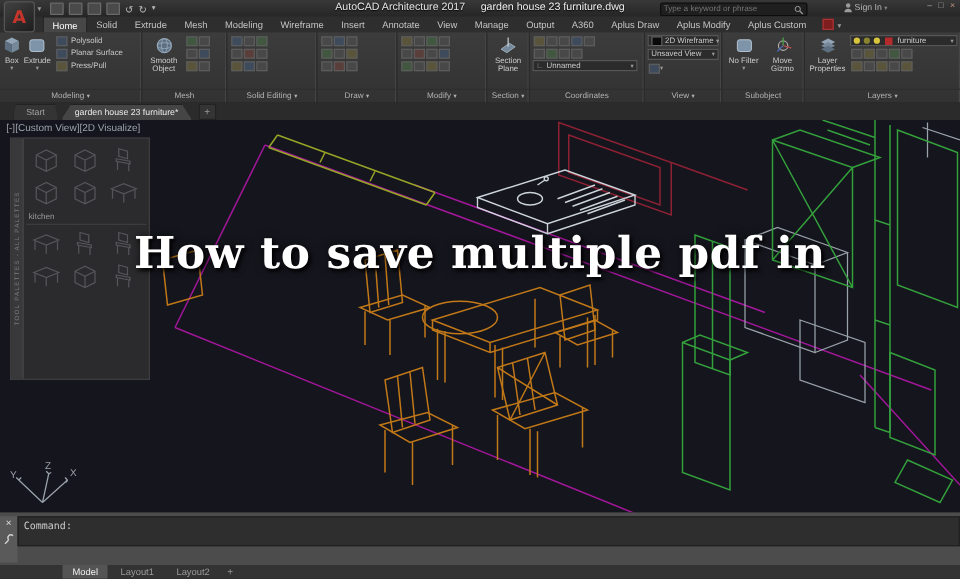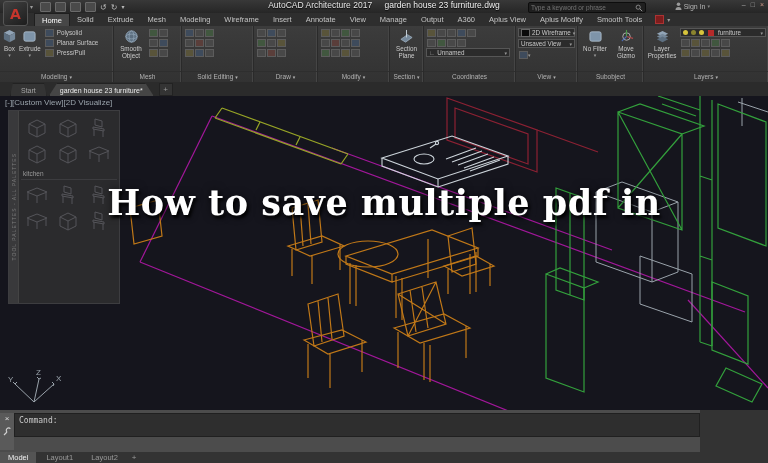--- a/index.html
+++ b/index.html
@@ -86,36 +86,36 @@
   .pal-grid{display:flex;flex-wrap:wrap;}
   .pal-icon{width:31px;height:26px;display:flex;align-items:center;justify-content:center;}
   .pal-label{font-size:6.5px;color:#9a9a9a;margin:3px 0 1px 2px;}
   .pal-div{height:1px;background:#3c3c3f;margin:2px 0;}
   
   .overlay{position:absolute;left:0;right:0;top:84px;z-index:8;text-align:center;
            font-family:"DejaVu Serif",serif;font-weight:bold;color:#ffffff;
            font-size:35px;line-height:46px;letter-spacing:0.5px;
            text-shadow:2px 3px 3px rgba(0,0,0,0.9),0 0 8px rgba(0,0,0,0.55);}
   
-  .cmdarea{position:absolute;left:0;top:410px;width:700px;height:42px;background:#4c4c4c;}
+  .cmdarea{position:absolute;left:0;top:410px;width:768px;height:42px;background:#4c4c4c;}
   .cmd-gutter{position:absolute;left:0;top:3px;width:14px;height:37px;background:#5a5a5a;
               display:flex;flex-direction:column;align-items:center;gap:4px;padding-top:2px;box-sizing:border-box;}
   .cmd-gutter .g-close{color:#ddd;font-size:8px;line-height:8px;}
   .cmd-hist{position:absolute;left:14px;top:3px;right:0;height:24px;background:#2e2e2e;
             border:1px solid #202020;box-sizing:border-box;padding:1px 4px;
             font-family:"DejaVu Sans Mono",monospace;font-size:8px;color:#c9c9c9;line-height:11px;}
   .cmd-input{position:absolute;left:14px;top:28px;right:1px;height:12px;background:#414141;
              border:1px solid #6a6a6a;box-sizing:border-box;display:flex;align-items:center;gap:3px;padding:0 3px;}
   .cmd-chip{width:9px;height:8px;background:#4a5a6a;border:1px solid #7a8a9a;}
   .cmd-input .g-arr{color:#9a9a9a;font-size:5px;}
   .cmd-input input{flex:1;background:transparent;border:none;outline:none;color:#9a9a9a;
              font-style:italic;font-size:8px;font-family:"Liberation Sans",sans-serif;}
   
   .statusbar{position:absolute;left:0;top:452px;width:768px;height:11px;background:#333;
-             display:flex;align-items:center;box-sizing:border-box;gap:2px;}
+             display:flex;align-items:center;padding-left:50px;box-sizing:border-box;gap:2px;}
   .stab{font-size:7.5px;color:#9a9a9a;padding:0 8px;height:11px;display:flex;align-items:center;}
   .stab.active{background:#545454;color:#f0f0f0;}
   .stab-plus{font-size:8px;color:#9a9a9a;padding:0 4px;}
 </style>
 </head>
 <body>
 
 <svg width="0" height="0" style="position:absolute">
   <defs>
     <symbol id="s-cube" viewBox="0 0 16 16">
@@ -202,23 +202,23 @@
   <div class="rtab">Extrude</div>
   <div class="rtab">Mesh</div>
   <div class="rtab">Modeling</div>
   <div class="rtab">Wireframe</div>
   <div class="rtab">Insert</div>
   <div class="rtab">Annotate</div>
   <div class="rtab">View</div>
   <div class="rtab">Manage</div>
   <div class="rtab">Output</div>
   <div class="rtab">A360</div>
-  <div class="rtab">Aplus View</div>
+  <div class="rtab">Aplus Draw</div>
   <div class="rtab">Aplus Modify</div>
-  <div class="rtab">Smooth Tools</div>
+  <div class="rtab">Aplus Custom</div>
   <div class="rtab-extra">
     <span class="redsq"></span>
     <span class="g-arr" style="color:#9a9a9a;font-size:6px;"></span>
   </div>
 </div>
 
 <div class="ribbon">
 
   <div class="panel" style="width:114px">
     <div class="pbody">

